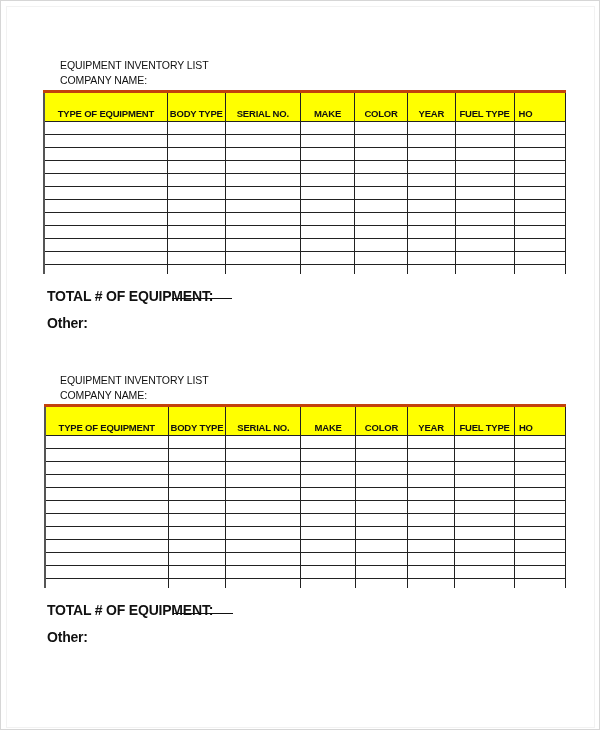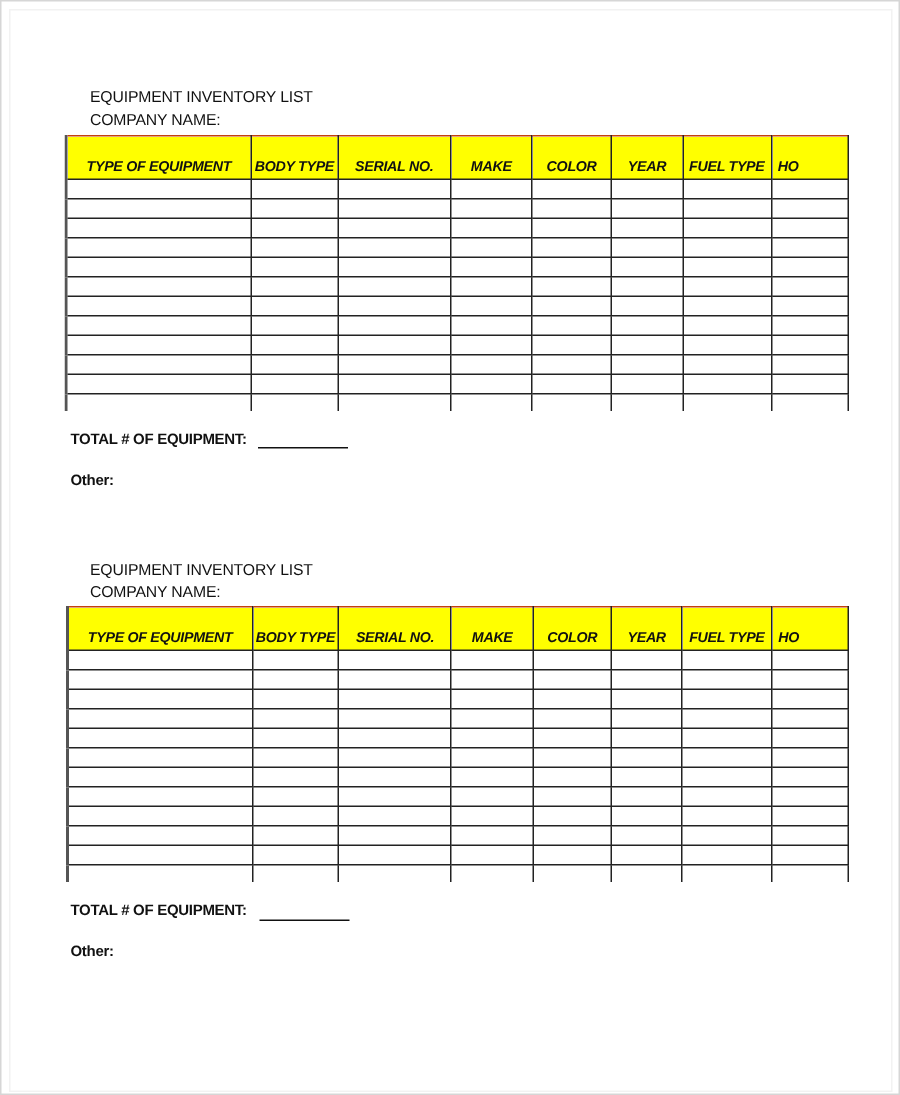--- a/index.html
+++ b/index.html
@@ -73,27 +73,26 @@
       height: 12px;
       background: #ffffff;
     }
     table.inv tr.last td {
       border-bottom: 2px solid #555;
     }
     table.inv th.first, table.inv td.first {
       border-left: 2px solid #555;
     }
     table.inv tr.head th {
-      border-top: 1px solid #c2410c;
-      font-style: italic;
+      border-top: 3px solid #c2410c;
     }
     .footer-label {
       position: absolute;
       left: 47px;
-      font-size: 10px;
+      font-size: 14px;
       font-weight: bold;
       color: #111;
       white-space: nowrap;
       letter-spacing: -0.2px;
     }
     .footer-line {
       position: absolute;
       height: 0;
       border-top: 1.5px solid #111;
     }

